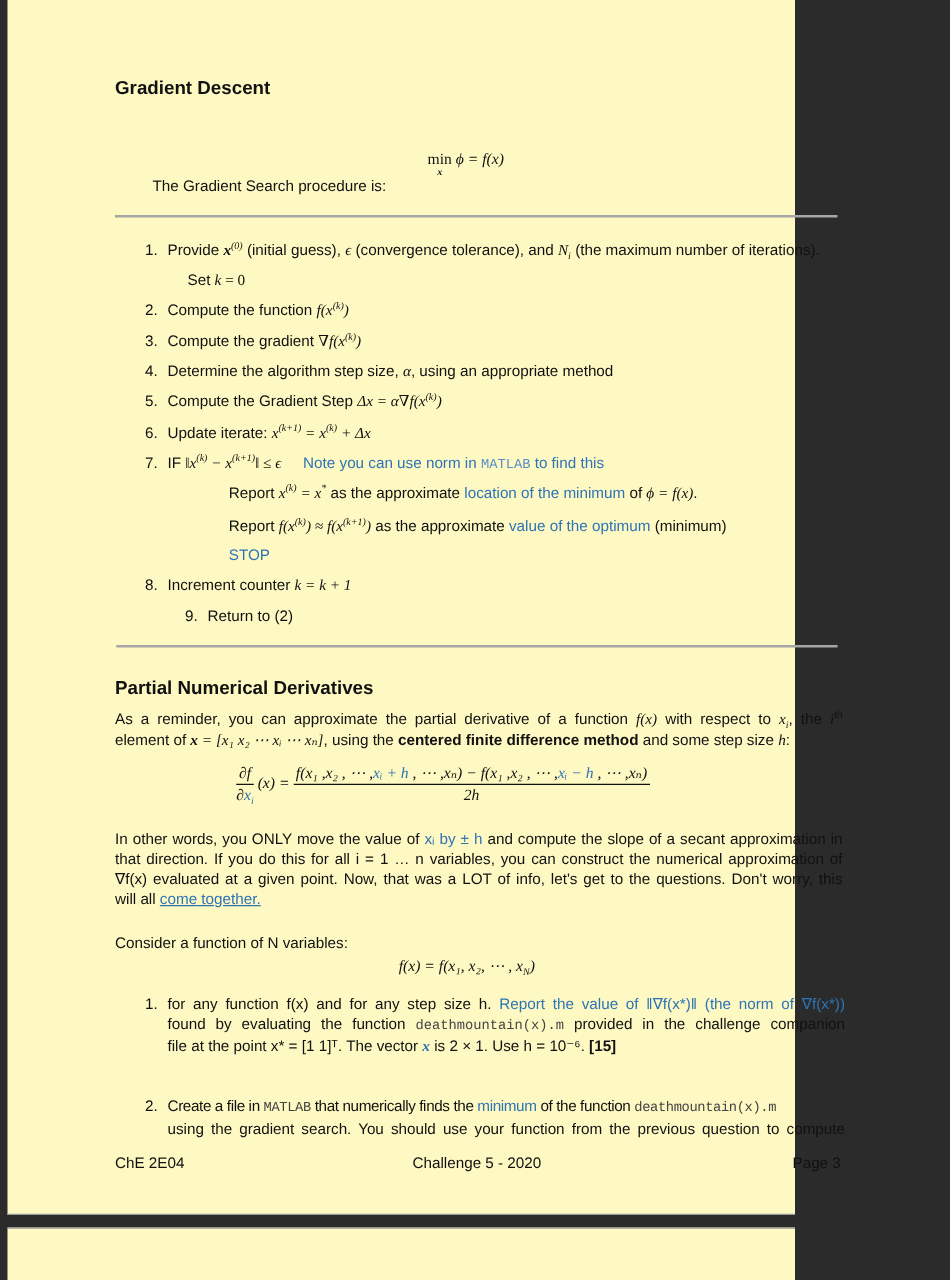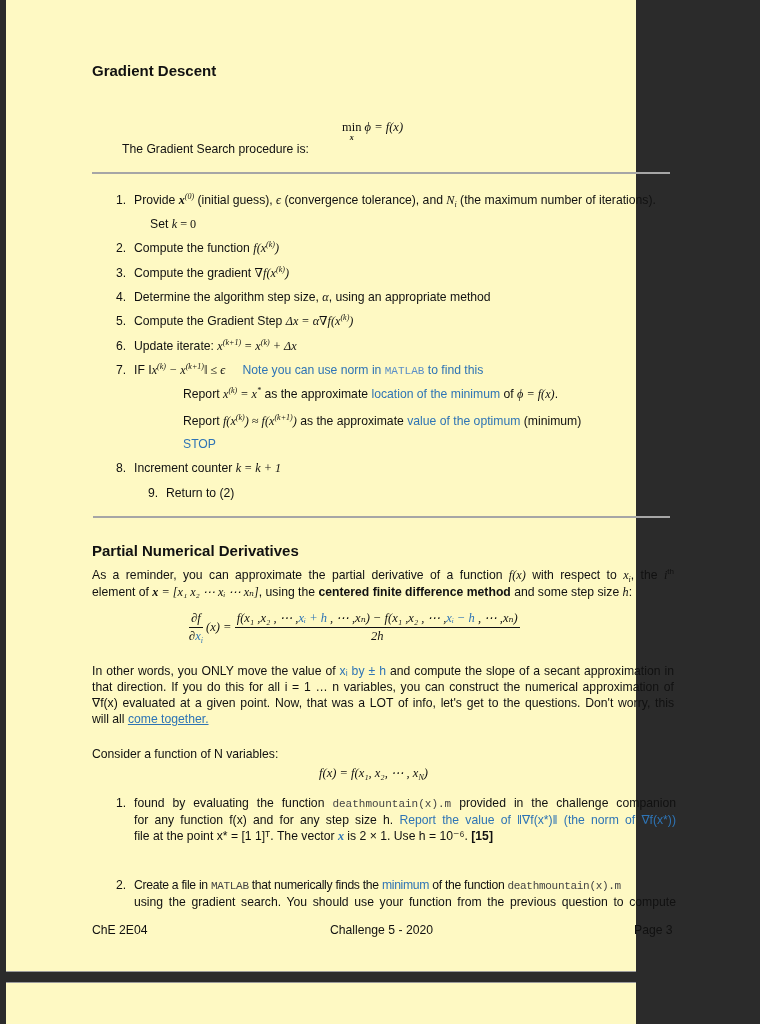--- a/index.html
+++ b/index.html
@@ -129,22 +129,22 @@
   </div>
 
   <div class="abs t" style="left:86px; top:746px;">Consider a function of N variables:</div>
   <div class="abs m" style="left:313px; top:765px; font-size:12.5px;">
     <span>f(x) = f(x₁, x₂, ⋯ , x</span><sub>N</sub><span>)</span>
   </div>
 
   <div class="abs t" style="left:110px; top:795px; width:560px; white-space:normal;">
     <span class="abs" style="left:0; top:0;">1.</span>
     <div style="margin-left:18px;">
+      <div class="just"><span>for any function f(x) and for any step size h. </span><span class="blue">Report the value of ‖∇f(x*)‖ (the norm of ∇f(x*))</span></div>
       <div class="just"><span>found by evaluating the function </span><span class="code">deathmountain(x).m</span><span> provided in the challenge companion</span></div>
-      <div class="just"><span>for any function f(x) and for any step size h. </span><span class="blue">Report the value of ‖∇f(x*)‖ (the norm of ∇f(x*))</span></div>
       <div><span>file at the point x* = [1   1]ᵀ. The vector </span><span class="mb blue">x</span><span> is 2 × 1. Use h = 10⁻⁶. </span><b>[15]</b></div>
     </div>
   </div>
 
   <div class="abs t" style="left:110px; top:877px; width:560px; white-space:normal;">
     <span class="abs" style="left:0; top:0;">2.</span>
     <div style="margin-left:18px;">
       <div style="letter-spacing:-0.3px;"><span>Create a file in </span><span class="code">MATLAB</span><span> that numerically finds the </span><span class="blue">minimum</span><span> of the function </span><span class="code">deathmountain(x).m</span></div>
       <div class="just">using the gradient search. You should use your function from the previous question to compute</div>
     </div>

